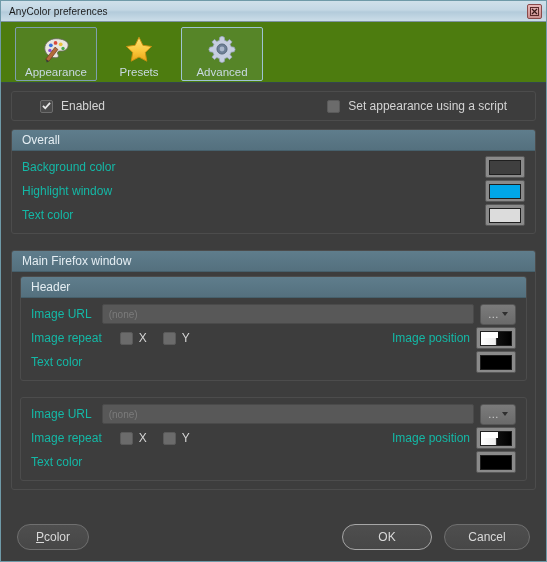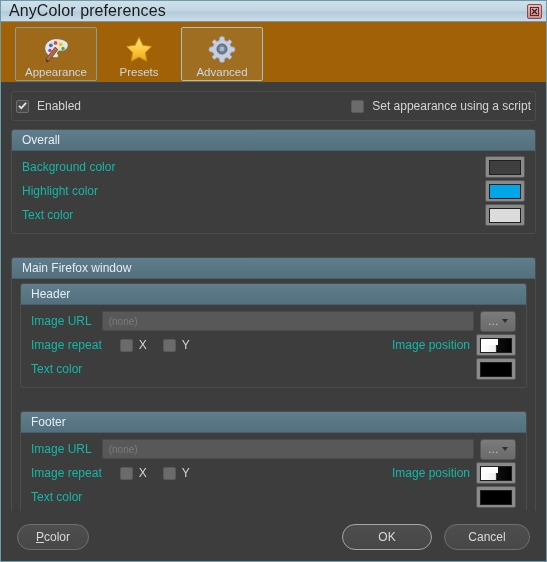--- a/index.html
+++ b/index.html
@@ -28,21 +28,21 @@
     height: 21px;
     min-height: 21px;
     background: linear-gradient(to bottom, #cfe0ea 0%, #c3d7e4 45%, #b3cbdb 55%, #cbdde8 100%);
     border-bottom: 1px solid #7d93a2;
     display: flex;
     align-items: center;
     padding: 0 4px 0 8px;
     position: relative;
   }
   .title-text {
-    font-size: 16px;
+    font-size: 10px;
     color: #1a1a1a;
     letter-spacing: 0.1px;
     flex: 1;
     white-space: nowrap;
     overflow: hidden;
   }
   .close-btn {
     width: 15px;
     height: 15px;
     background: linear-gradient(to bottom, #e8b8b8, #c98f8f);
@@ -52,21 +52,21 @@
     align-items: center;
     justify-content: center;
     cursor: pointer;
   }
   .close-btn svg { display: block; }
 
   
   .tabstrip {
     height: 61px;
     min-height: 61px;
-    background: #a16207;
+    background: #4d7c0f;
     display: flex;
     align-items: flex-start;
     padding: 5px 0 0 14px;
     gap: 1px;
     border-bottom: 1px solid #33454e;
   }
   .tab {
     width: 82px;
     height: 54px;
     display: flex;
@@ -108,40 +108,40 @@
     display: flex;
     flex-direction: column;
     overflow: hidden;
   }
 
   
   .groupbox {
     border: 1px solid #4c4c4c;
     border-radius: 3px;
     background: #3d3d3d;
-    margin-bottom: 23px;
+    margin-bottom: 16px;
   }
   .group-header {
     background: linear-gradient(to bottom, #5f7d8c 0%, #54707e 100%);
     color: #e4edf2;
     font-size: 12px;
     padding: 3px 0 3px 10px;
     border-radius: 2px 2px 0 0;
     border-bottom: 1px solid #46606c;
   }
   .group-body {
     padding: 4px 8px 6px 8px;
   }
 
   
   .toppanel {
     border: 1px solid #4c4c4c;
     border-radius: 3px;
     background: #3d3d3d;
-    padding: 7px 4px;
+    padding: 7px 28px;
     display: flex;
     align-items: center;
     margin-bottom: 8px;
   }
 
   
   .row {
     display: flex;
     align-items: center;
     height: 24px;
@@ -390,21 +390,21 @@
 
         <div class="row">
           <div class="row-label">Background color</div>
           <div class="spacer"></div>
           <div class="swatch-wrap">
             <div class="swatch-inner" style="background: rgb(63, 63, 63);"></div>
           </div>
         </div>
 
         <div class="row">
-          <div class="row-label">Highlight color</div>
+          <div class="row-label">Highlight window</div>
           <div class="spacer"></div>
           <div class="swatch-wrap">
             <div class="swatch-inner" style="background: rgb(0, 166, 232);"></div>
           </div>
         </div>
 
         <div class="row">
           <div class="row-label">Text color</div>
           <div class="spacer"></div>
           <div class="swatch-wrap">
@@ -452,21 +452,20 @@
               <div class="spacer"></div>
               <div class="swatch-wrap">
                 <div class="swatch-inner" style="background: rgb(0, 0, 0);"></div>
               </div>
             </div>
 
           </div>
         </div>
 
         <div class="groupbox" style="margin-bottom:2px;">
-          <div class="group-header">Footer</div>
           <div class="group-body">
 
             <div class="row">
               <div class="row-label">Image URL</div>
               <div class="textinput">(none)</div>
               <div class="browse-btn">
                 <span class="browse-dots">...</span>
                 <span class="caret"></span>
               </div>
             </div>

